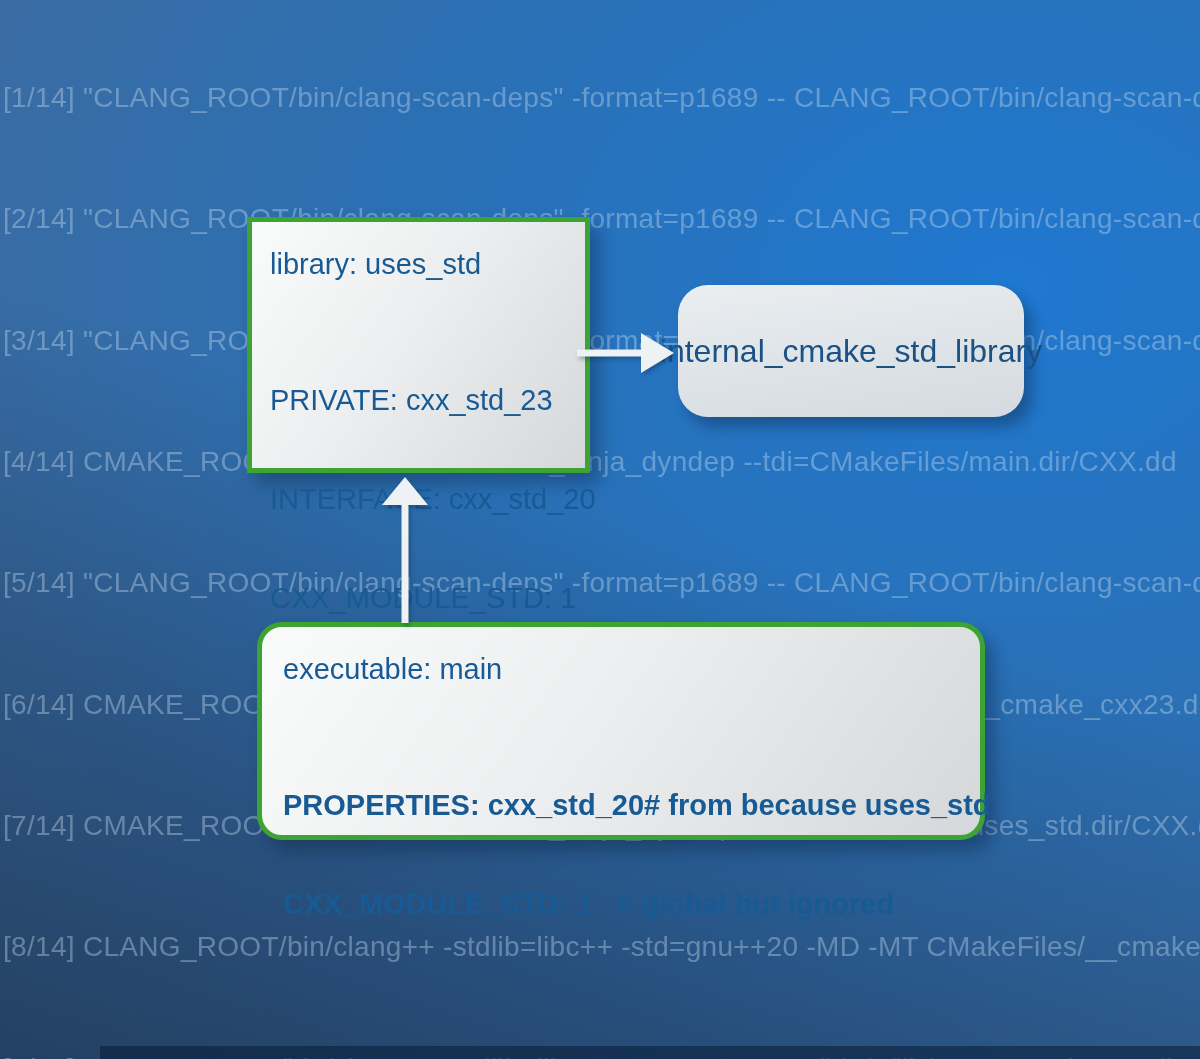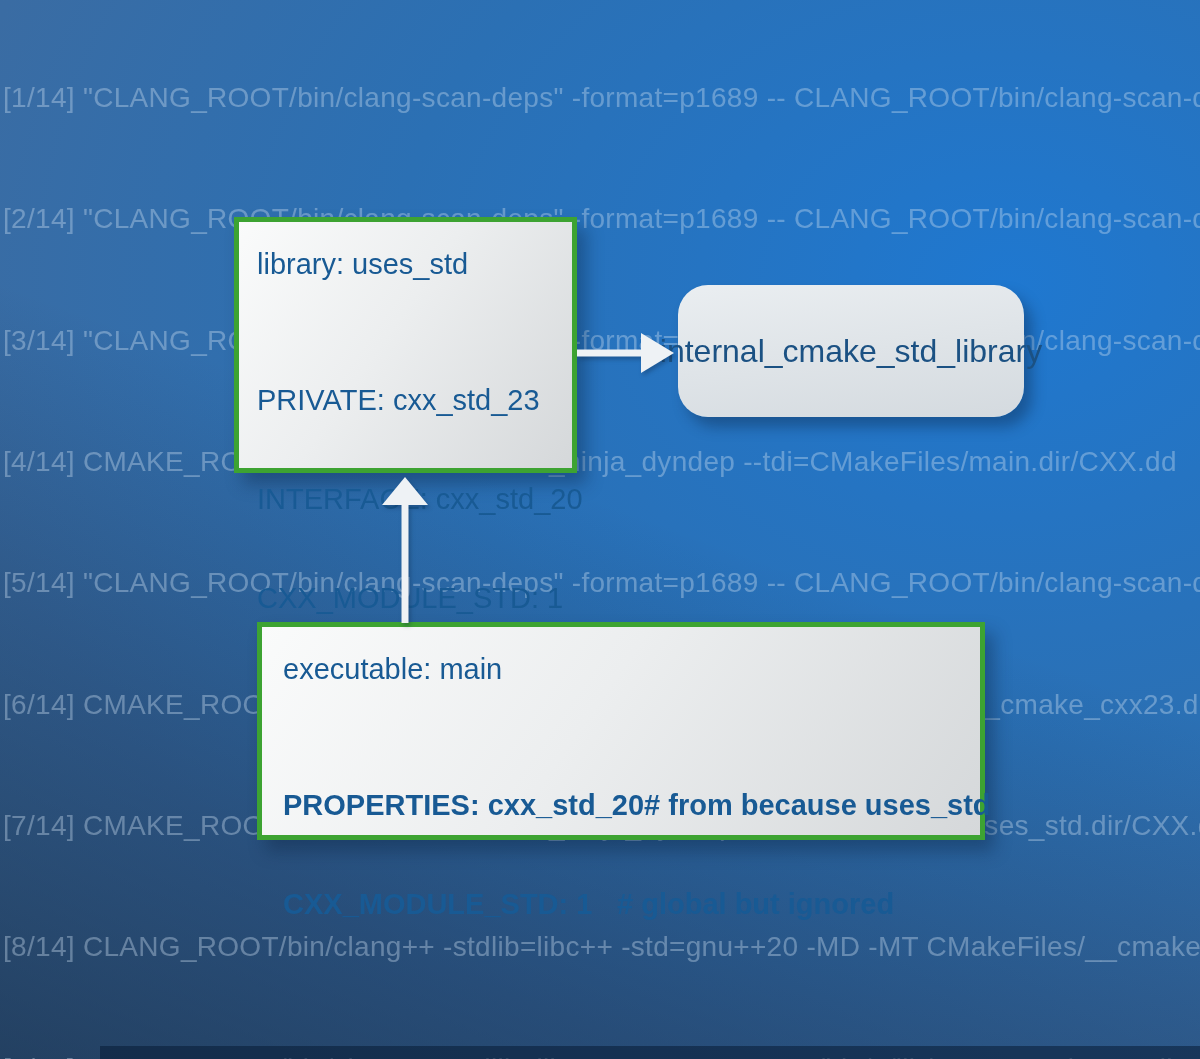--- a/index.html
+++ b/index.html
@@ -37,22 +37,22 @@
   
   .gbox {
     position: absolute;
     box-sizing: border-box;
     border: 5px solid #3da332;
     background: linear-gradient(125deg, #fafbfb 0%, #eceeef 45%, #d5d8da 100%);
     box-shadow: 9px 11px 16px rgba(8,30,58,0.35);
     color: #185a94;
     font-size: 29px;
   }
-  .box-library { left: 234px; top: 217px; width: 343px; height: 256px; }
-  .box-executable { left: 257px; top: 622px; width: 728px; height: 218px; }
+  .box-library { left: 247px; top: 217px; width: 343px; height: 256px; }
+  .box-executable { left: 257px; top: 622px; width: 728px; height: 218px; border-radius: 25px; }
   .box-title { position: absolute; white-space: pre; }
   .box-library .box-title { top: 26px; left: 18px; }
   .box-executable .box-title { top: 26px; left: 21px; }
   .box-props { position: absolute; line-height: 33px; white-space: pre; }
   .box-library .box-props { top: 96px; left: 18px; }
   .box-executable .box-props { top: 96px; left: 21px; }
   .prop-row { display: flex; font-weight: bold; }
   .prop-label { flex: 0 0 334px; }
   .prop-comment { flex: 1; }
 

